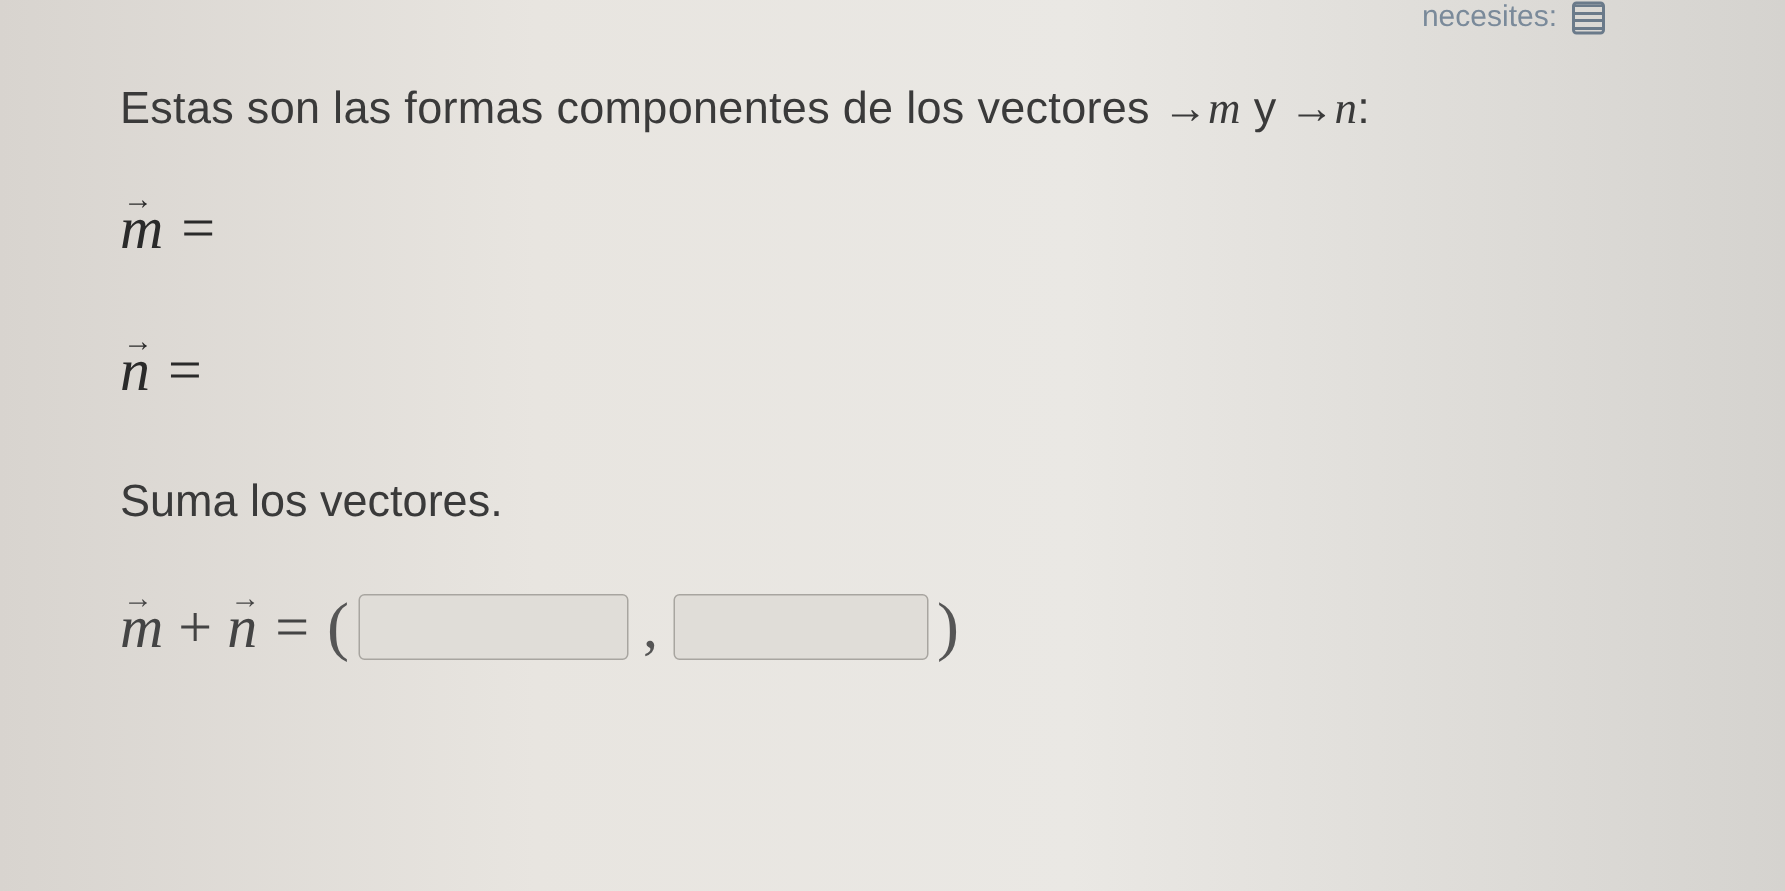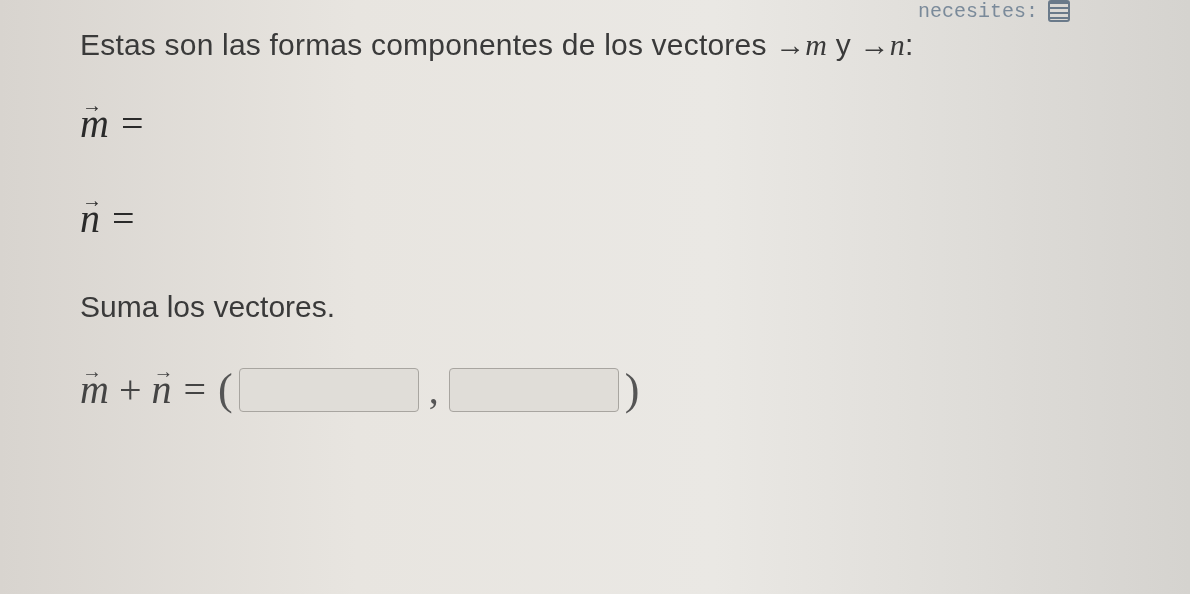--- a/index.html
+++ b/index.html
@@ -15,23 +15,23 @@
       color: #3a3a3a;
       padding: 0;
       overflow: hidden;
       position: relative;
     }
     .top-bar {
       position: absolute;
       top: 0;
       right: 120px;
       display: flex;
-      align-items: flex-start;
+      align-items: flex-end;
       gap: 10px;
-      font-family: Liberation Mono, monospace;
+      font-family: Liberation Sans, sans-serif;
       font-size: 22px;
       color: #4a5a6a;
     }
     .top-bar .hint {
       color: #7a8a9a;
       font-size: 20px;
     }
     .calc-icon {
       width: 22px;
       height: 22px;
@@ -39,21 +39,21 @@
       border: 2px solid #6a7a8a;
       border-radius: 3px;
       position: relative;
       background: repeating-linear-gradient(
         to bottom,
         #6a7a8a 0px, #6a7a8a 2px,
         transparent 2px, transparent 5px
       );
     }
     .content {
-      padding: 28px 80px 0 80px;
+      padding: 56px 80px 0 80px;
     }
     .prompt-text {
       font-family: Arial, sans-serif;
       font-size: 30px;
       color: #3a3a3a;
       margin-bottom: 38px;
       letter-spacing: 0.2px;
     }
     .prompt-text .vec {
       font-style: italic;

